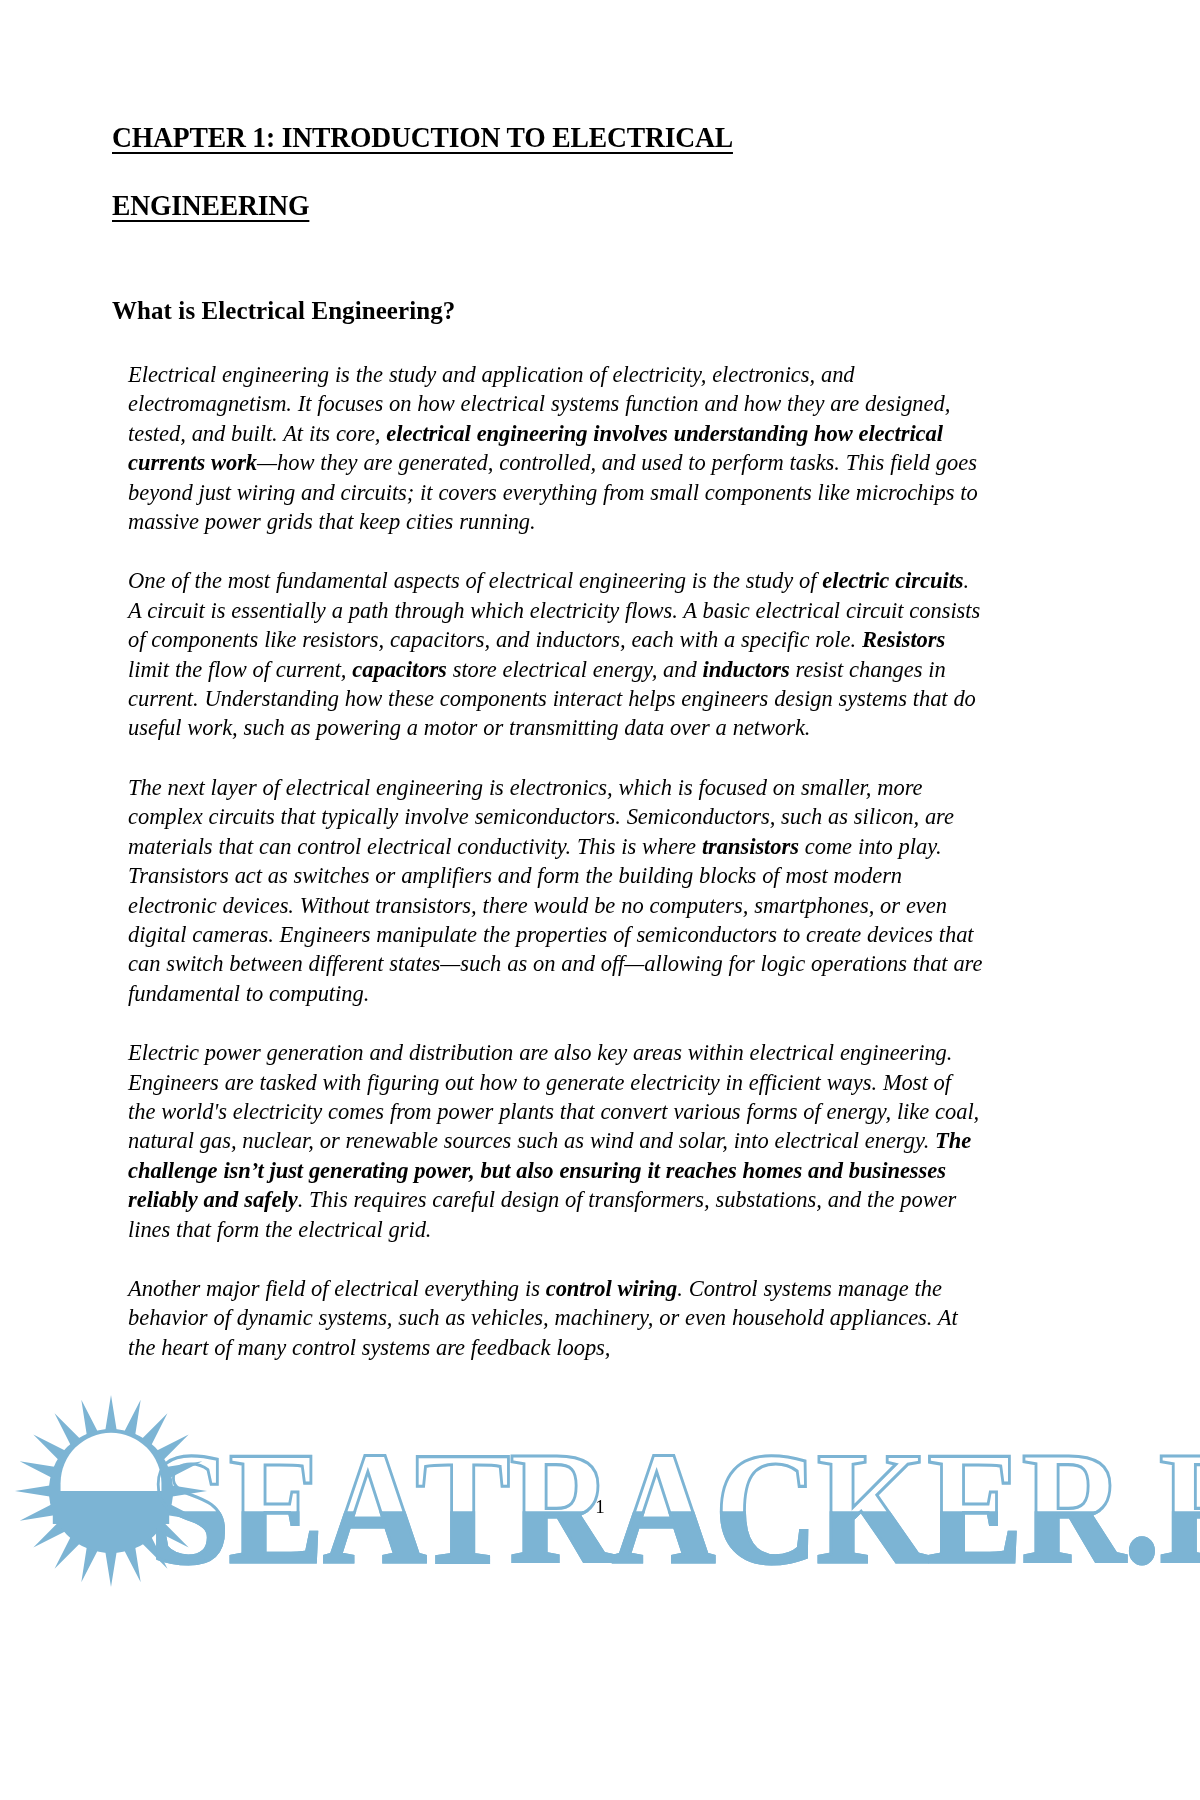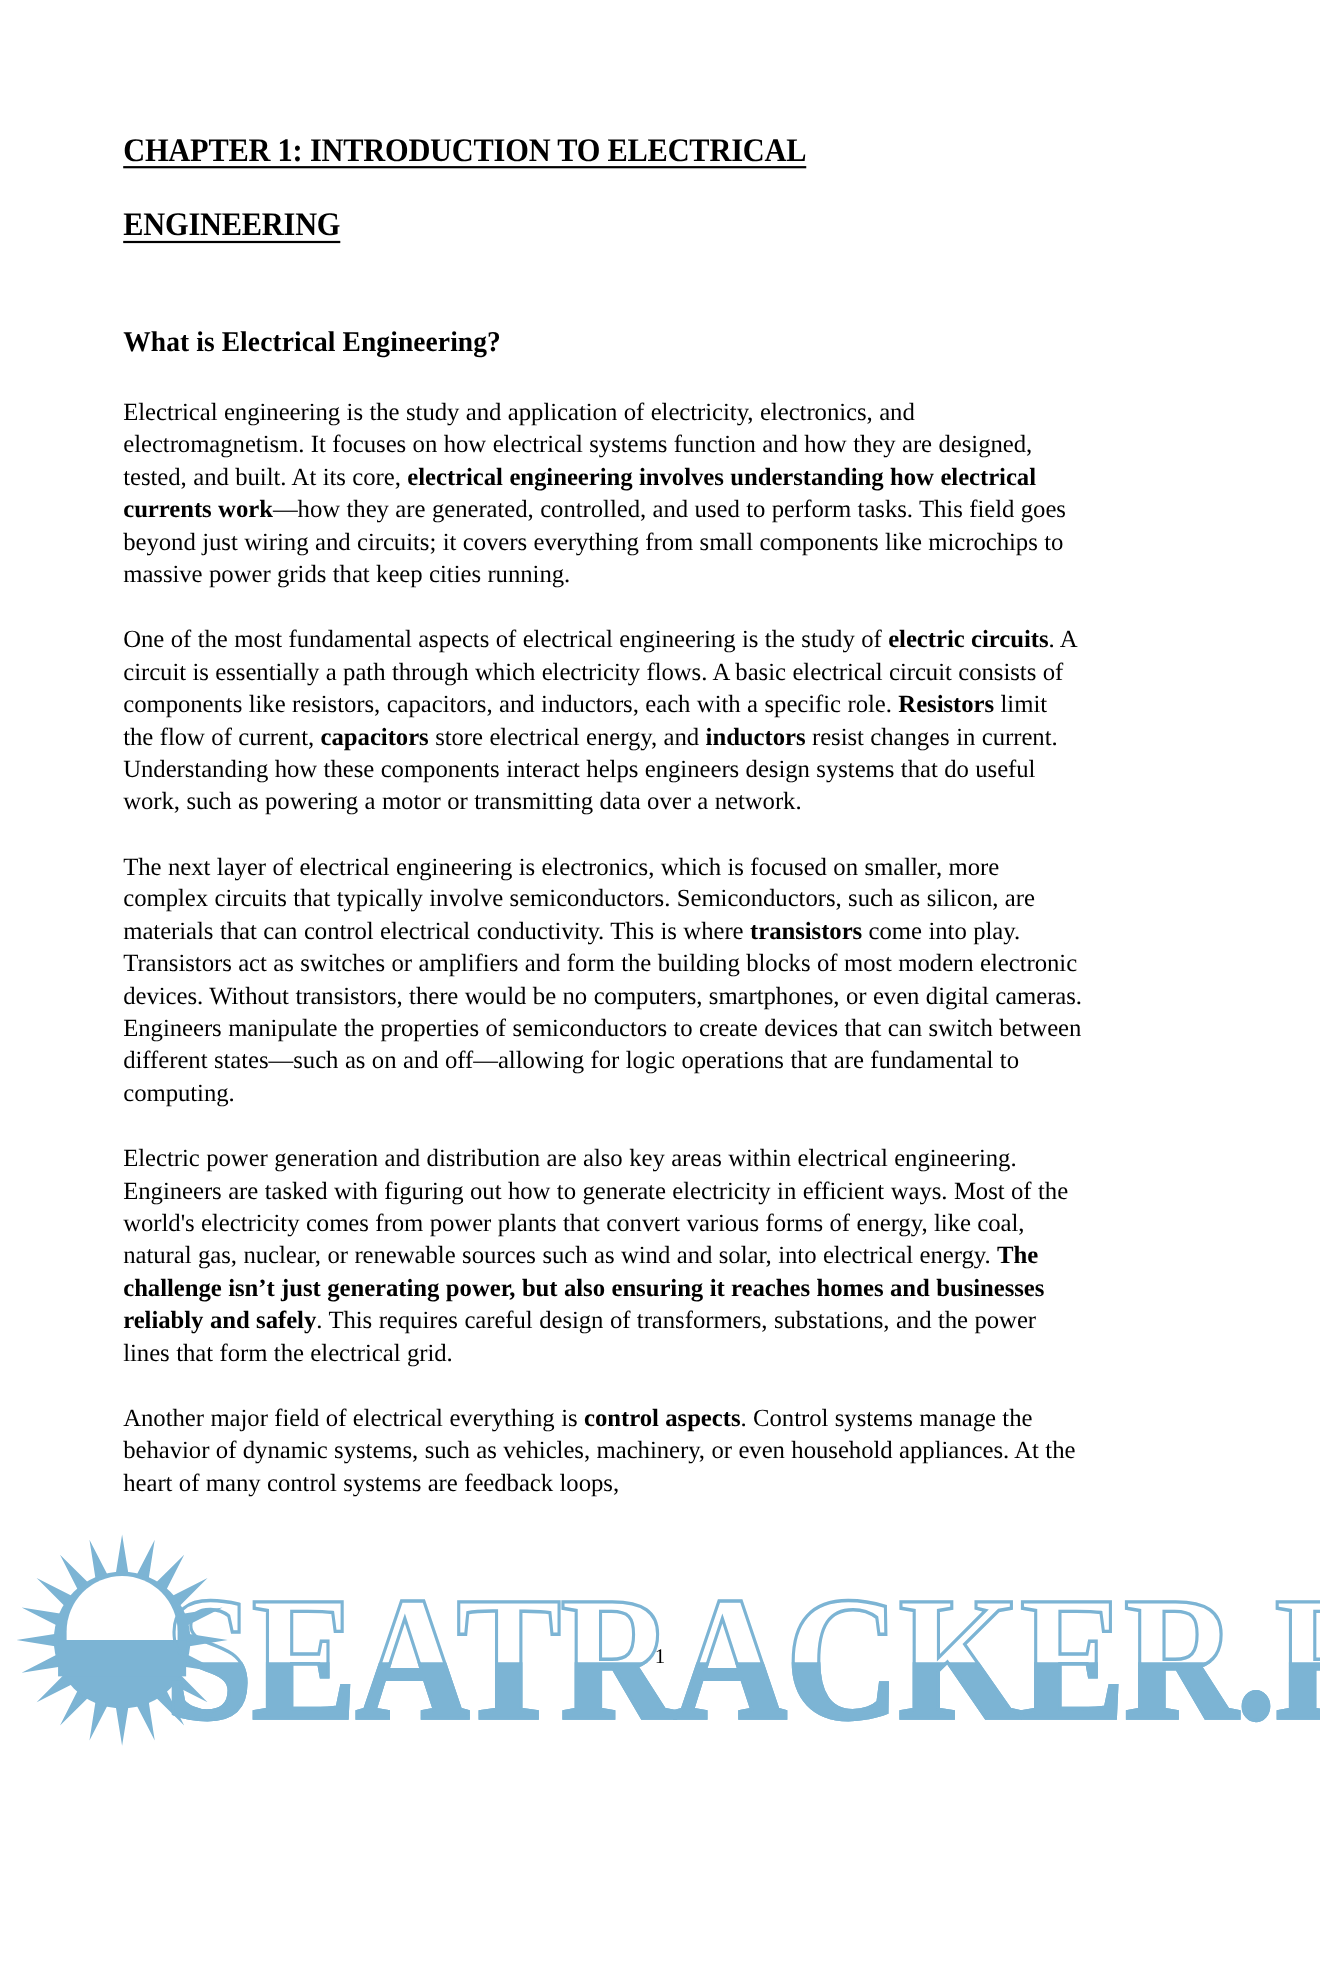--- a/index.html
+++ b/index.html
@@ -71,24 +71,25 @@
     letter-spacing: 0.1px;
   }
 
   
   .body-copy {
     padding-top: 34px;
   }
   p.para {
     font-size: 22.5px;
     line-height: 29.4px;
-    margin: 0 0 30px 0;
+    margin: 0 0 30px 16px;
     text-align: left;
     letter-spacing: -0.05px;
     word-spacing: 0.3px;
+    font-style: italic;
   }
   p.para:last-child {
     margin-bottom: 0;
   }
   p.para b {
     font-weight: bold;
   }
 
   
   .page-number {
@@ -164,21 +165,21 @@
       <span class="title-row"><span class="tline">ENGINEERING</span></span>
     </h1>
 
     <h2 class="section-heading">What is Electrical Engineering?</h2>
 
     <div class="body-copy">
       <p class="para"><span>Electrical engineering is the study and application of electricity, electronics, and electromagnetism. It focuses on how electrical systems function and how they are designed, tested, and built. At its core, </span><b>electrical engineering involves understanding how electrical currents work</b><span>—how they are generated, controlled, and used to perform tasks. This field goes beyond just wiring and circuits; it covers everything from small components like microchips to massive power grids that keep cities running.</span></p>
       <p class="para"><span>One of the most fundamental aspects of electrical engineering is the study of </span><b>electric circuits</b><span>. A circuit is essentially a path through which electricity flows. A basic electrical circuit consists of components like resistors, capacitors, and inductors, each with a specific role. </span><b>Resistors</b><span> limit the flow of current, </span><b>capacitors</b><span> store electrical energy, and </span><b>inductors</b><span> resist changes in current. Understanding how these components interact helps engineers design systems that do useful work, such as powering a motor or transmitting data over a network.</span></p>
       <p class="para"><span>The next layer of electrical engineering is electronics, which is focused on smaller, more complex circuits that typically involve semiconductors. Semiconductors, such as silicon, are materials that can control electrical conductivity. This is where </span><b>transistors</b><span> come into play. Transistors act as switches or amplifiers and form the building blocks of most modern electronic devices. Without transistors, there would be no computers, smartphones, or even digital cameras. Engineers manipulate the properties of semiconductors to create devices that can switch between different states—such as on and off—allowing for logic operations that are fundamental to computing.</span></p>
       <p class="para"><span>Electric power generation and distribution are also key areas within electrical engineering. Engineers are tasked with figuring out how to generate electricity in efficient ways. Most of the world's electricity comes from power plants that convert various forms of energy, like coal, natural gas, nuclear, or renewable sources such as wind and solar, into electrical energy. </span><b>The challenge isn’t just generating power, but also ensuring it reaches homes and businesses reliably and safely</b><span>. This requires careful design of transformers, substations, and the power lines that form the electrical grid.</span></p>
-      <p class="para"><span>Another major field of electrical everything is </span><b>control aspects</b><span>. Control systems manage the behavior of dynamic systems, such as vehicles, machinery, or even household appliances. At the heart of many control systems are feedback loops,</span></p>
+      <p class="para"><span>Another major field of electrical everything is </span><b>control wiring</b><span>. Control systems manage the behavior of dynamic systems, such as vehicles, machinery, or even household appliances. At the heart of many control systems are feedback loops,</span></p>
     </div>
 
   </div>
 
   <div class="page-number">1</div>
 
   <div class="watermark">
     <svg class="wm-logo" viewBox="0 0 200 200">
       <g id="rays" fill="#7cb4d4">
           <path d="M 93.97139937681125 38.29379306320888 L 100 1 L 106.02860062318877 38.29379306320888 Z M 113.33472669506104 39.45096975204287 L 130.5926824431198 5.845404886779804 L 124.80180650871041 43.176849841772324 Z M 131.39275805589423 46.53510739144716 L 158.19073997695483 19.9073175568802 L 141.14723876881243 53.62215246799028 Z M 146.37784753200972 58.85276123118757 L 180.0926824431198 41.80926002304516 L 153.46489260855284 68.60724194410578 Z M 156.8231501582277 75.19819349128959 L 194.15459511322018 69.4073175568802 L 160.54903024795712 86.66527330493898 Z M 161.70620693679112 93.97139937681125 L 199 100 L 161.70620693679112 106.02860062318875 Z M 160.54903024795712 113.33472669506102 L 194.15459511322018 130.5926824431198 L 156.8231501582277 124.80180650871041 Z M 153.46489260855284 131.3927580558942 L 180.0926824431198 158.19073997695483 L 146.37784753200972 141.14723876881243 Z M 141.14723876881243 146.37784753200972 L 158.19073997695483 180.0926824431198 L 131.39275805589423 153.46489260855284 Z M 124.80180650871041 156.8231501582277 L 130.5926824431198 194.15459511322018 L 113.33472669506104 160.54903024795712 Z M 106.02860062318877 161.70620693679112 L 100 199 L 93.97139937681125 161.70620693679112 Z M 86.66527330493895 160.54903024795712 L 69.40731755688017 194.15459511322018 L 75.19819349128957 156.82315015822766 Z M 68.6072419441058 153.46489260855284 L 41.80926002304517 180.0926824431198 L 58.85276123118757 146.37784753200972 Z M 53.6221524679903 141.14723876881243 L 19.907317556880216 158.19073997695486 L 46.535107391447156 131.3927580558942 Z M 43.17684984177233 124.80180650871043 L 5.845404886779804 130.5926824431198 L 39.45096975204287 113.33472669506102 Z M 38.29379306320888 106.02860062318878 L 1 100.00000000000001 L 38.29379306320888 93.97139937681123 Z M 39.450969752042866 86.66527330493899 L 5.845404886779789 69.40731755688022 L 43.17684984177233 75.19819349128959 Z M 46.53510739144715 68.6072419441058 L 19.907317556880187 41.80926002304517 L 53.62215246799028 58.85276123118757 Z M 58.852761231187564 53.6221524679903 L 41.80926002304515 19.907317556880216 L 68.60724194410578 46.535107391447156 Z M 75.19819349128957 43.17684984177234 L 69.40731755688019 5.845404886779804 L 86.66527330493896 39.45096975204287 Z " fill="#7cb4d4"></path>

